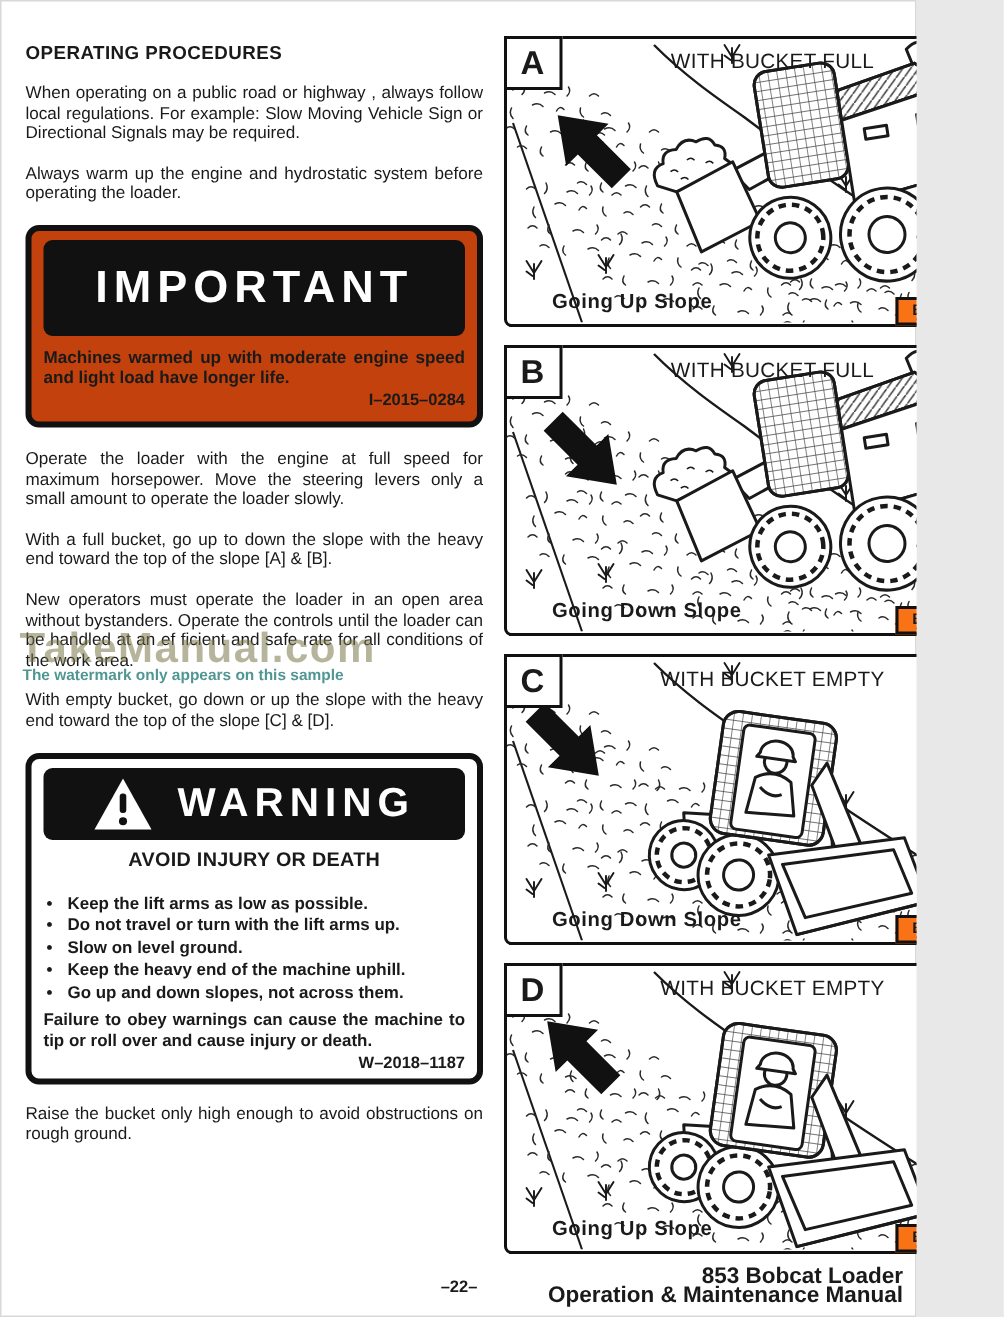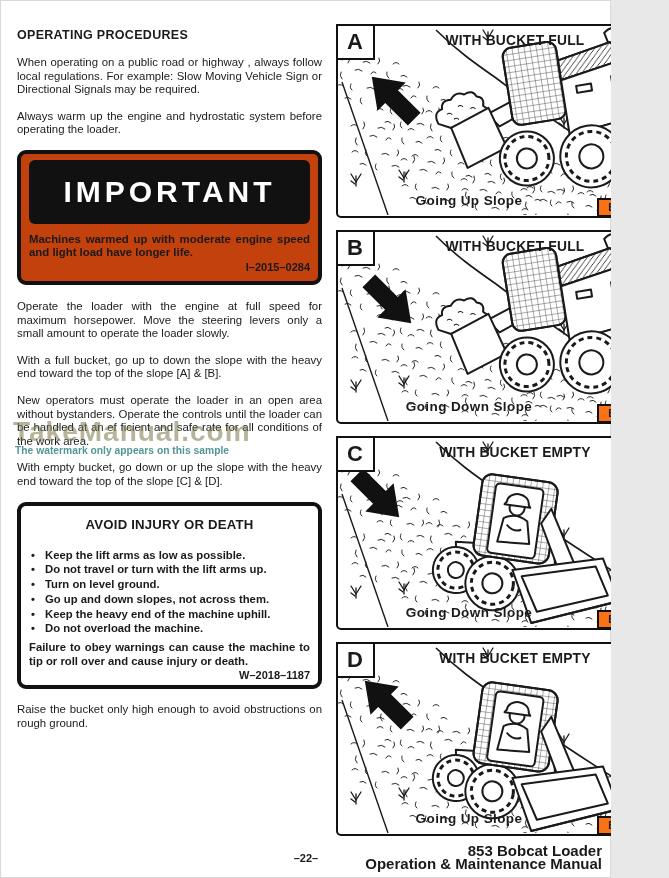--- a/index.html
+++ b/index.html
@@ -32,22 +32,22 @@
   .watermark { position:absolute; left:13px; top:416px; width:300px; z-index:6; pointer-events:none; }
   .watermark-line1 { font-size:28px; font-weight:bold; letter-spacing:1px; color:rgba(122,120,74,0.55); }
   .watermark-line2 { font-size:10.3px; font-weight:bold; color:rgba(13,109,106,0.72); margin-top:-3px; margin-left:2px; }
 
   
   .right-col { position:absolute; left:336px; top:24px; width:326px; }
   .panel { position:relative; width:326px; height:194px; border:2.5px solid #111; border-radius:5px; background:#fff; margin-bottom:12px; }
   .panel svg.scene { display:block; width:321px; height:189px; }
   .letter-box { position:absolute; top:-2.5px; left:-2.5px; width:39px; height:36px; background:#fff; border:2.5px solid #111;
                 display:flex; align-items:center; justify-content:center; font-size:22px; font-weight:bold; z-index:3; }
-  .panel-title { position:absolute; top:7px; left:42px; right:10px; text-align:center; font-size:13.8px; font-weight:bold; letter-spacing:.2px; z-index:2; }
-  .panel-caption { position:absolute; bottom:8px; left:30px; right:90px; text-align:center; font-size:13.5px; font-weight:bold; letter-spacing:.4px; z-index:2; }
+  .panel-title { position:absolute; top:7px; left:42px; right:10px; text-align:center; font-size:13.8px; font-weight:normal; letter-spacing:.2px; z-index:2; }
+  .panel-caption { position:absolute; bottom:8px; left:30px; right:90px; text-align:left; font-size:13.5px; font-weight:bold; letter-spacing:.4px; z-index:2; }
   .fig-id { position:absolute; right:-1px; bottom:-1px; background:#f97316; border:2px solid #111; padding:2px 9px 2px 9px;
             font-size:10.3px; font-weight:bold; z-index:3; }
 
   
   .footer-page-number { position:absolute; left:0; top:852px; width:612px; text-align:center; font-size:11px; font-weight:bold; }
   .footer-doc { position:absolute; right:9px; top:845px; text-align:right; font-size:15px; font-weight:bold; line-height:12.5px; }
 </style>
 </head>
 <body>
 
@@ -177,28 +177,35 @@
       <div class="important-body">Machines warmed up with moderate engine speed and light load have longer life.</div>
       <div class="box-code">I–2015–0284</div>
     </div>
 
     <p class="para">Operate the loader with the engine at full speed for maximum horsepower. Move the steering levers only a small amount to operate the loader slowly.</p>
     <p class="para">With a full bucket, go up to down the slope with the heavy end toward the top of the slope [A] &amp; [B].</p>
     <p class="para">New operators must operate the loader in an open area without bystanders. Operate the controls until the loader can be handled at an ef ficient and safe rate for all conditions of the work area.</p>
     <p class="para">With empty bucket, go down or up the slope with the heavy end toward the top of the slope [C] &amp; [D].</p>
 
     <div class="warning-box">
+      <div class="warning-header">
+        <svg width="40" height="36" viewBox="0 0 40 36">
+          <path d="M20,1 L39,35 L1,35 Z" fill="#ffffff"></path>
+          <rect x="17.8" y="11" width="4.4" height="13" rx="2" fill="#111"></rect>
+          <circle cx="20" cy="29.5" r="2.7" fill="#111"></circle>
+        </svg>
+        <span class="warning-title">WARNING</span>
+      </div>
       <div class="warning-subtitle">AVOID INJURY OR DEATH</div>
       <div class="warning-bullets">
         <div class="bullet-row">Keep the lift arms as low as possible.</div>
         <div class="bullet-row">Do not travel or turn with the lift arms up.</div>
-        <div class="bullet-row">Turn on level ground.</div>
+        <div class="bullet-row">Slow on level ground.</div>
+        <div class="bullet-row">Keep the heavy end of the machine uphill.</div>
         <div class="bullet-row">Go up and down slopes, not across them.</div>
-        <div class="bullet-row">Keep the heavy end of the machine uphill.</div>
-        <div class="bullet-row">Do not overload the machine.</div>
       </div>
       <div class="failure-text">Failure to obey warnings can cause the machine to tip or roll over and cause injury or death.</div>
       <div class="box-code">W–2018–1187</div>
     </div>
 
     <p class="para">Raise the bucket only high enough to avoid obstructions on rough ground.</p>
   </div>
 
   <div class="watermark">
     <div class="watermark-line1">TakeManual.com</div>

